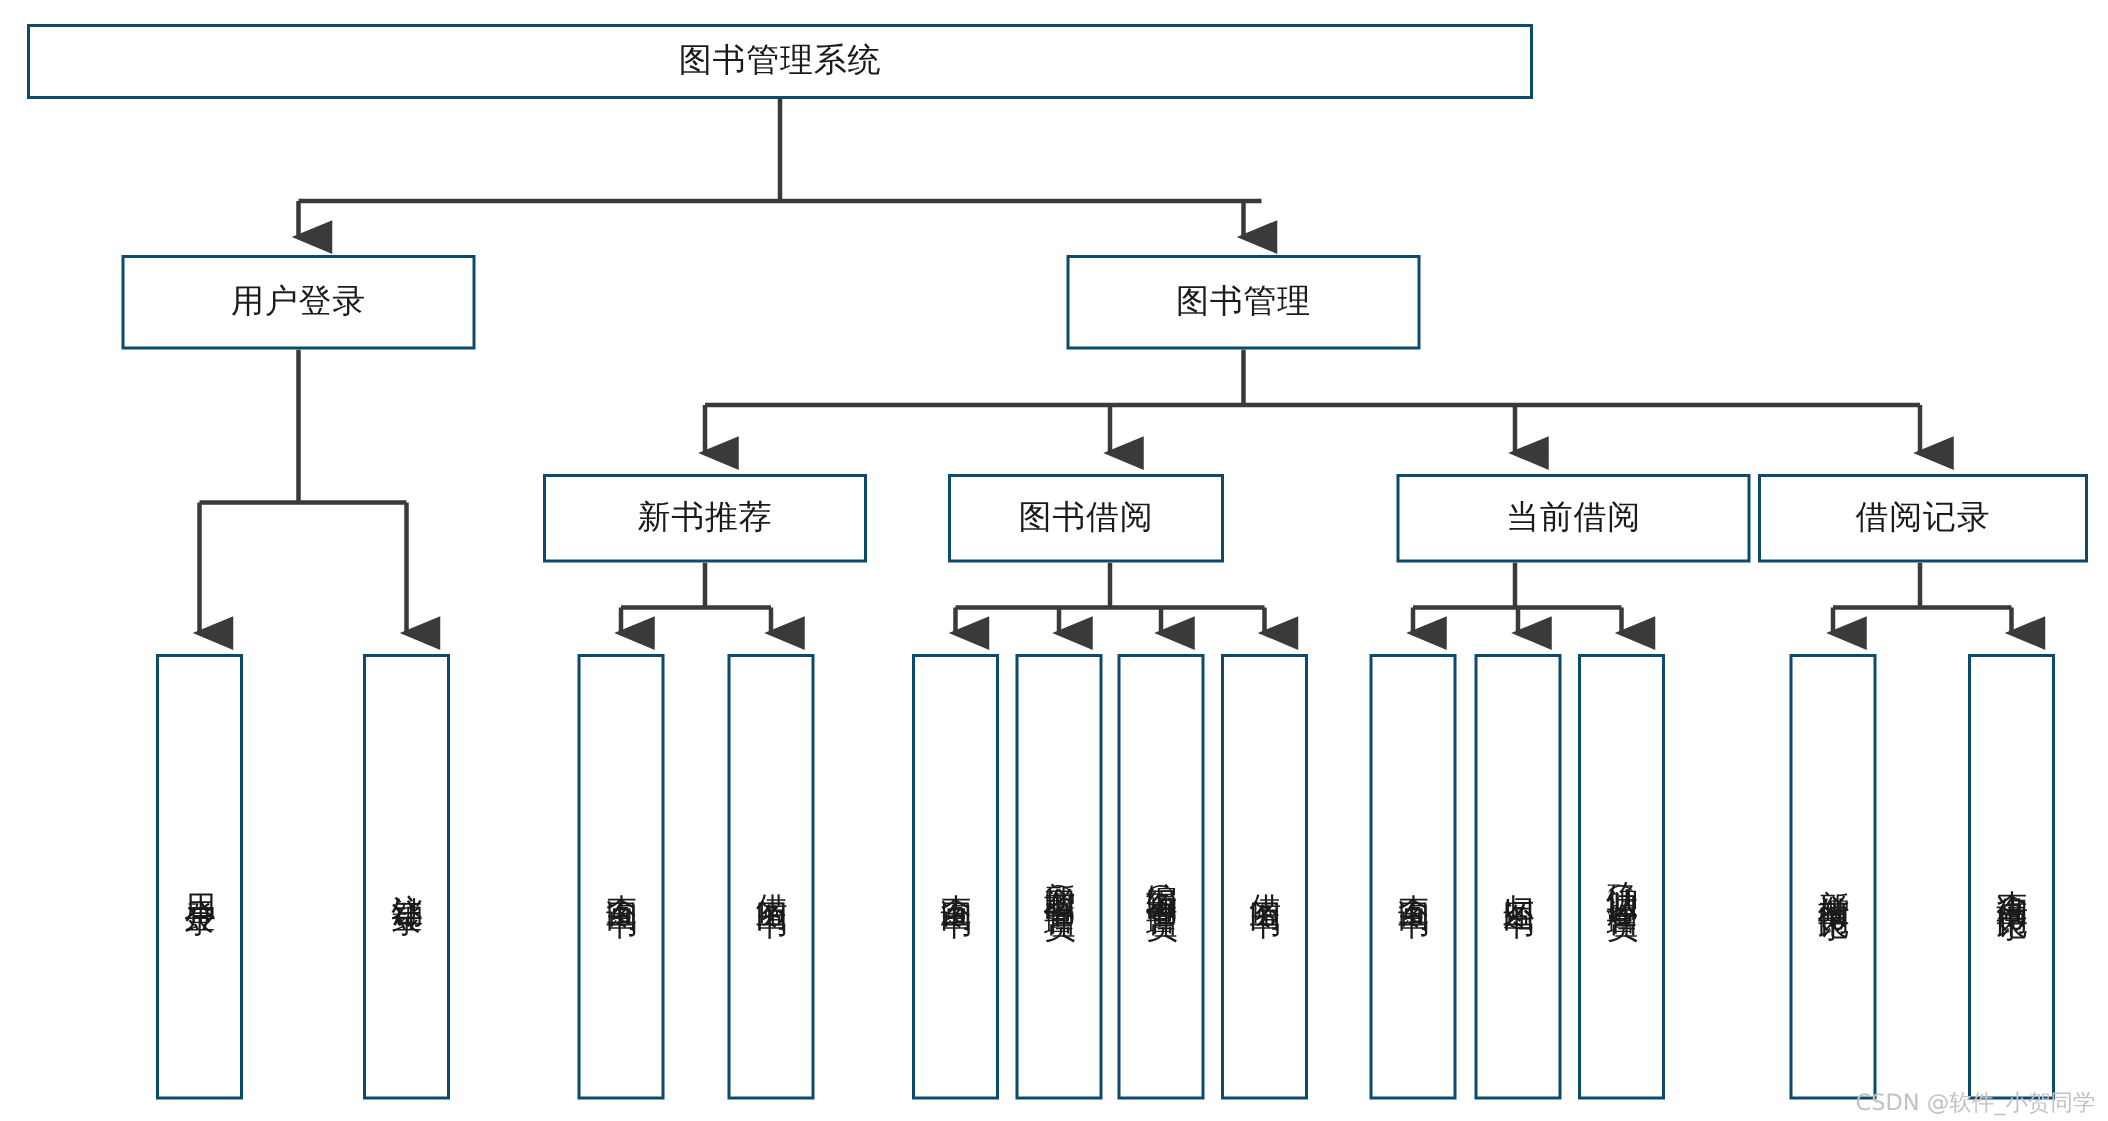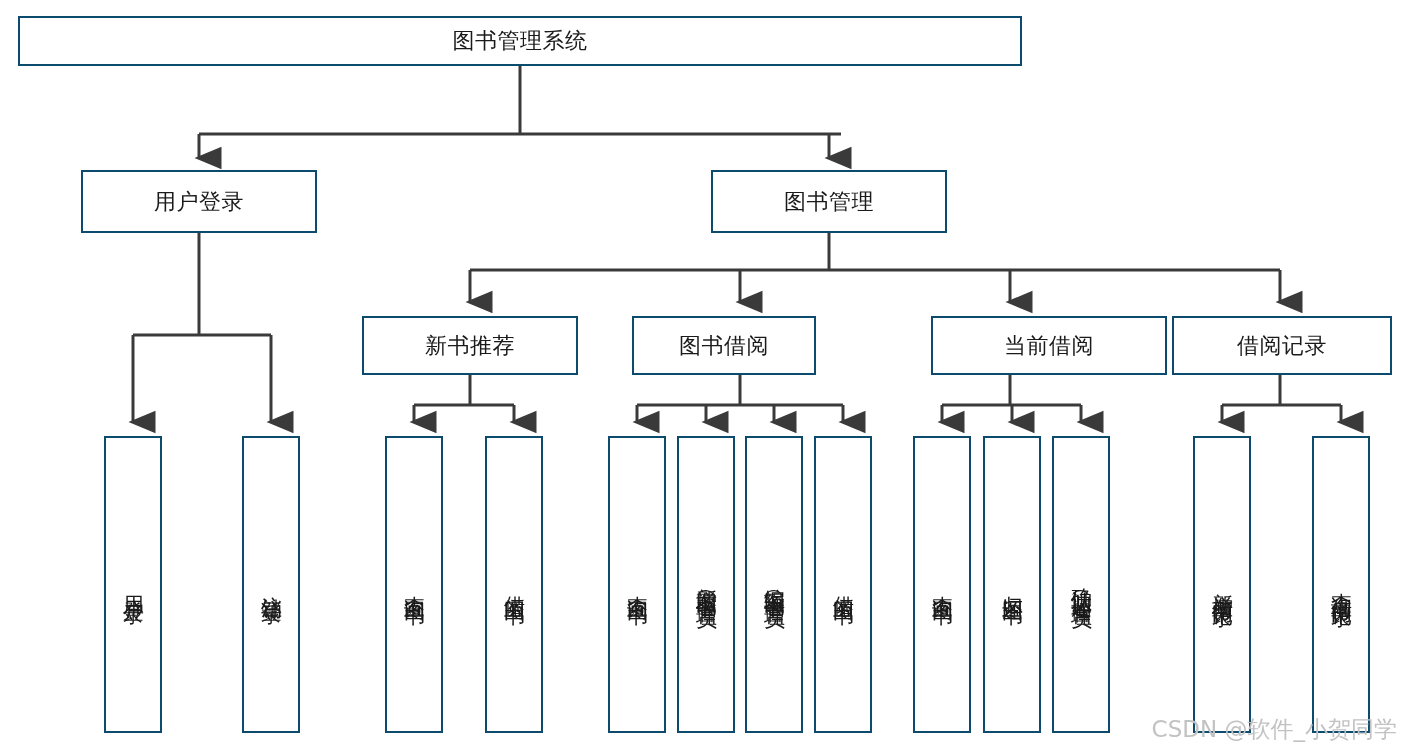--- a/index.html
+++ b/index.html
@@ -51,21 +51,21 @@
     font-size: 21px;
     line-height: 1.0;
     letter-spacing: 3px;
     white-space: normal;
     max-height: 280px;
   }
   #watermark {
     position: absolute;
     right: 8px;
     bottom: 2px;
-    font-size: 23px;
+    font-size: 15px;
     color: #c2c2c2;
     z-index: 3;
     white-space: nowrap;
     font-family: "DejaVu Sans", "Liberation Sans", sans-serif;
   }
 </style>
 </head>
 <body>
 
 <div id="canvas">

